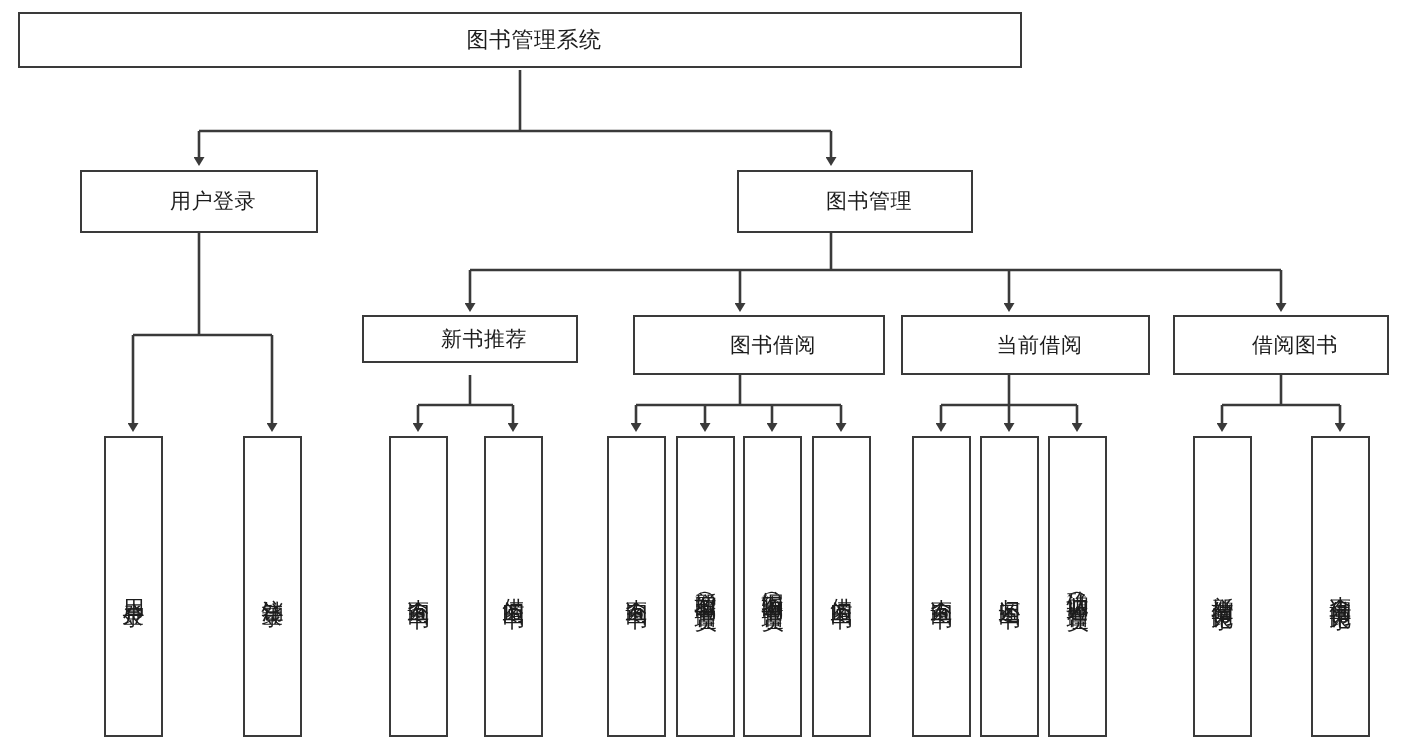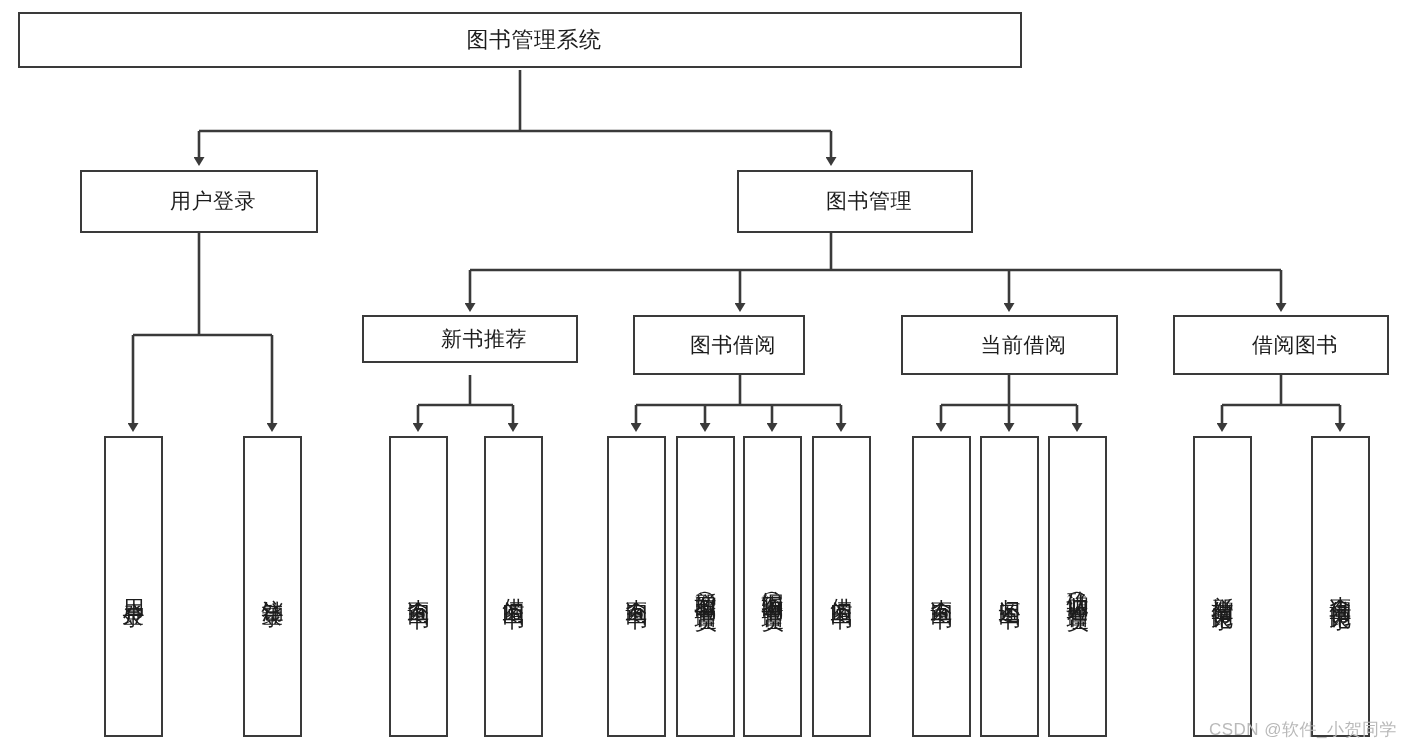--- a/index.html
+++ b/index.html
@@ -135,24 +135,24 @@
   <div class="node horiz" style="left:80px; top:170px; width:238px; height:63px;">
     <span class="lbl">用户登录</span>
   </div>
   <div class="node horiz" style="left:712px; top:170px; width:236px; height:63px;margin-left:25px;">
     <span class="lbl">图书管理</span>
   </div>
 
   <div class="node horiz" style="left:362px; top:315px; width:216px; height:48px;">
     <span class="lbl">新书推荐</span>
   </div>
-  <div class="node horiz" style="left:633px; top:315px; width:172px; height:60px;">
+  <div class="node horiz" style="left:633px; top:315px; width:252px; height:60px;">
     <span class="lbl">图书借阅</span>
   </div>
-  <div class="node horiz" style="left:901px; top:315px; width:217px; height:60px;">
+  <div class="node horiz" style="left:901px; top:315px; width:249px; height:60px;">
     <span class="lbl">当前借阅</span>
   </div>
   <div class="node horiz" style="left:1173px; top:315px; width:216px; height:60px;">
     <span class="lbl">借阅图书</span>
   </div>
 
   <div class="node vert" style="left:104px; top:436px; width:59px; height:301px;">
     <span class="lbl">用户登录</span>
   </div>
   <div class="node vert" style="left:243px; top:436px; width:59px; height:301px;">
@@ -189,15 +189,14 @@
     <span class="lbl">确认归还（管理员）</span>
   </div>
 
   <div class="node vert" style="left:1193px; top:436px; width:59px; height:301px;">
     <span class="lbl">新增借阅记录</span>
   </div>
   <div class="node vert" style="left:1311px; top:436px; width:59px; height:301px;">
     <span class="lbl">查询借阅记录</span>
   </div>
 
-  <div class="watermark">CSDN @软件_小贺同学</div>
 
 </div>
 
 </body></html>

